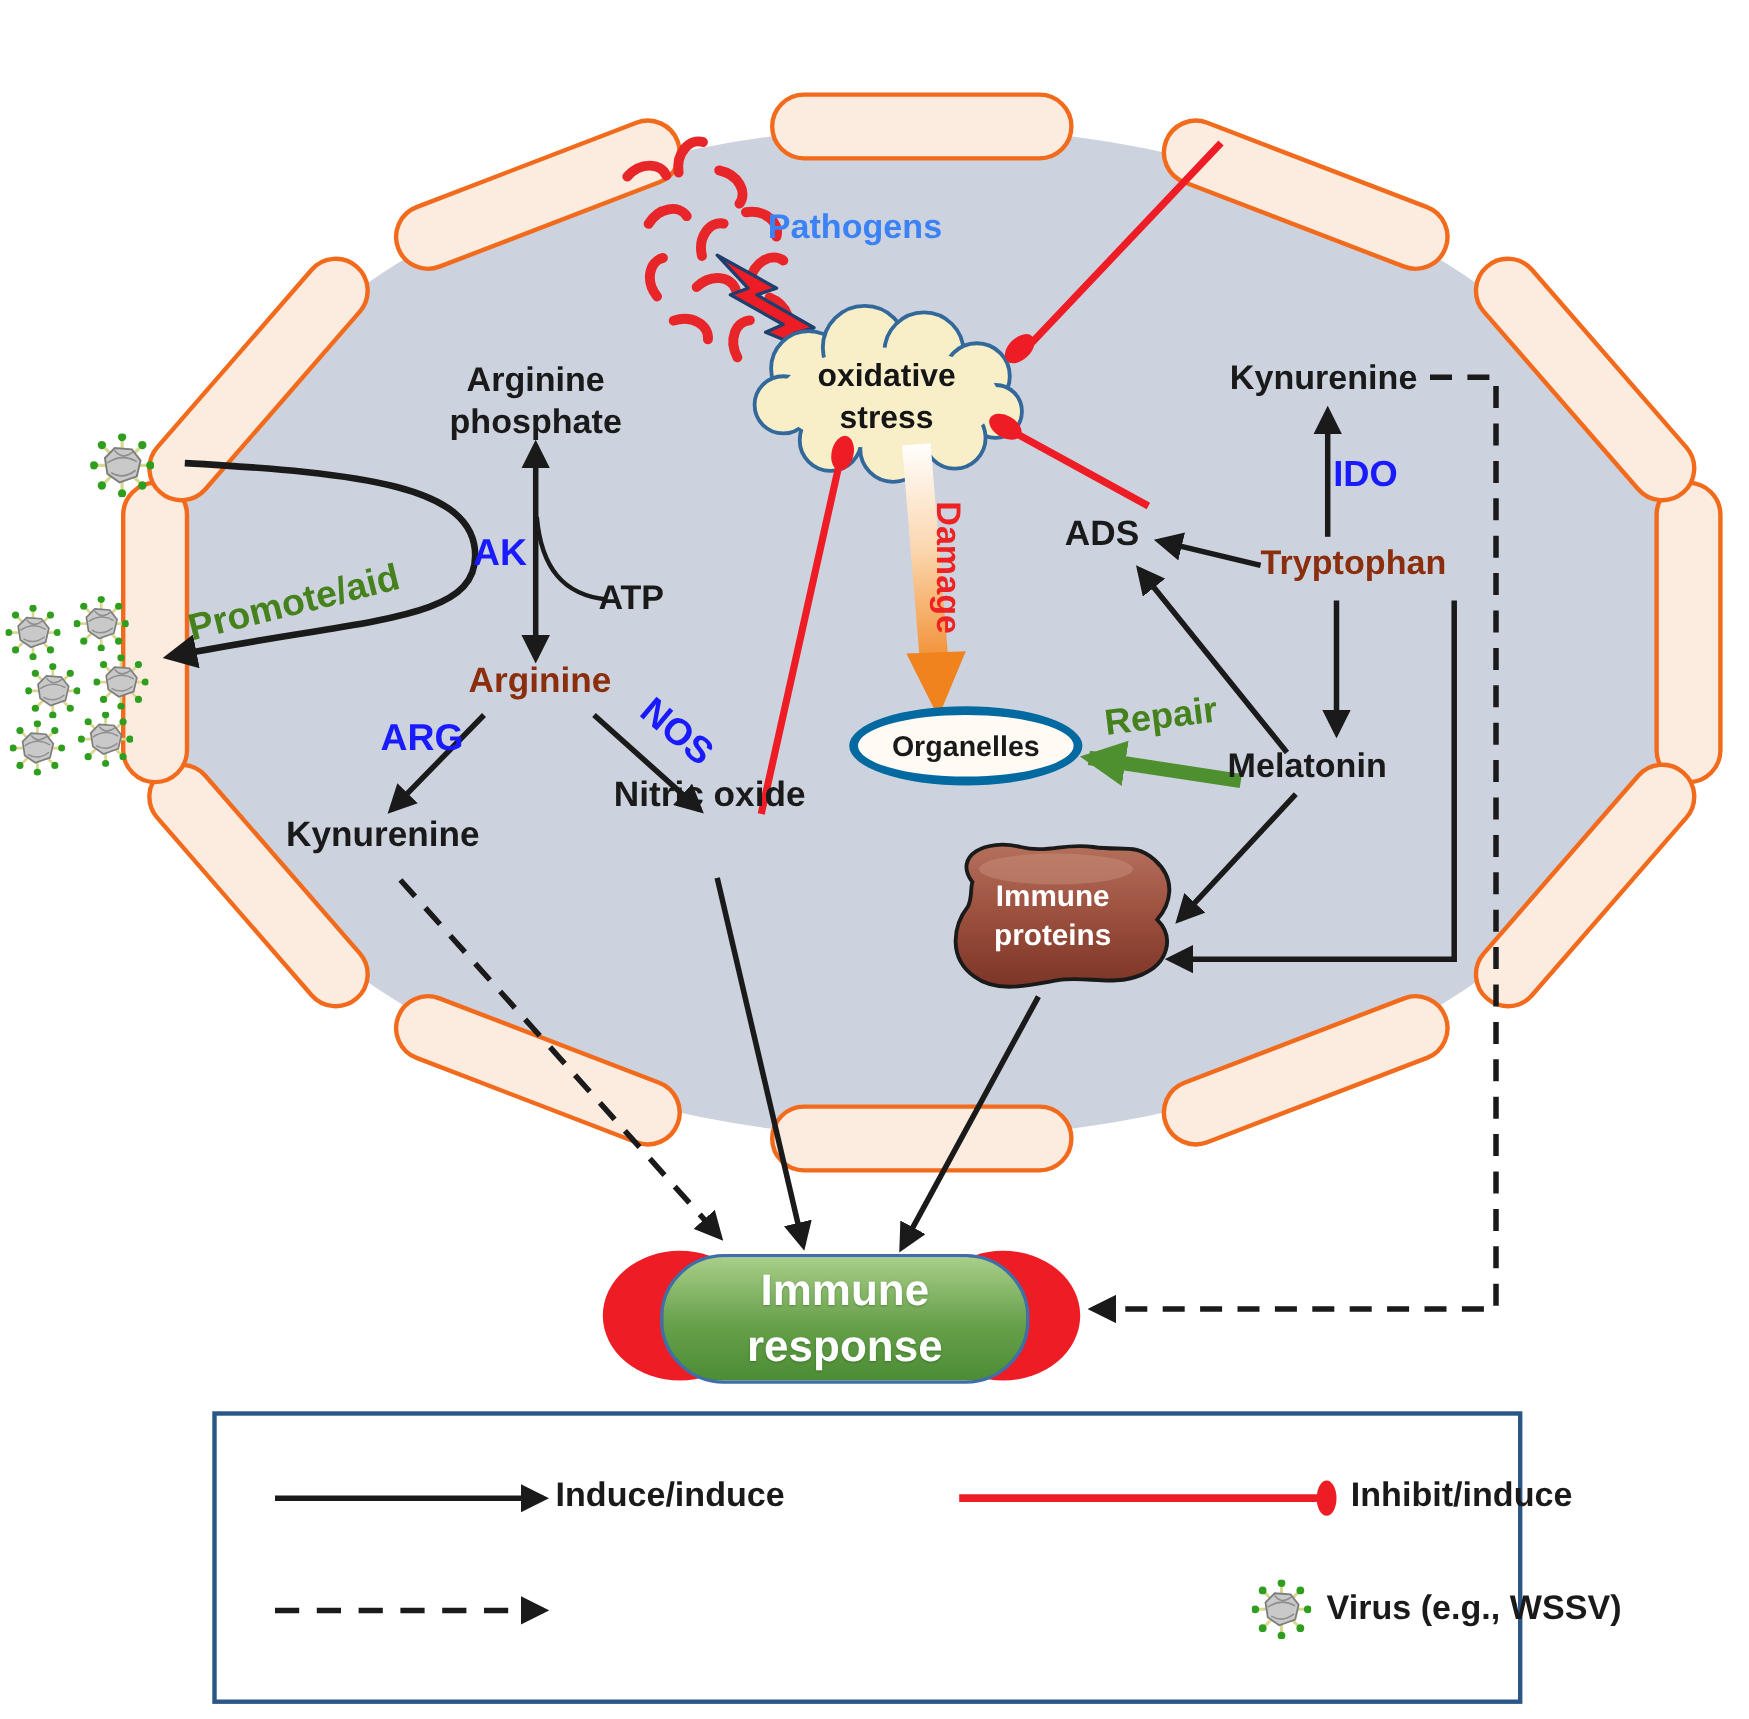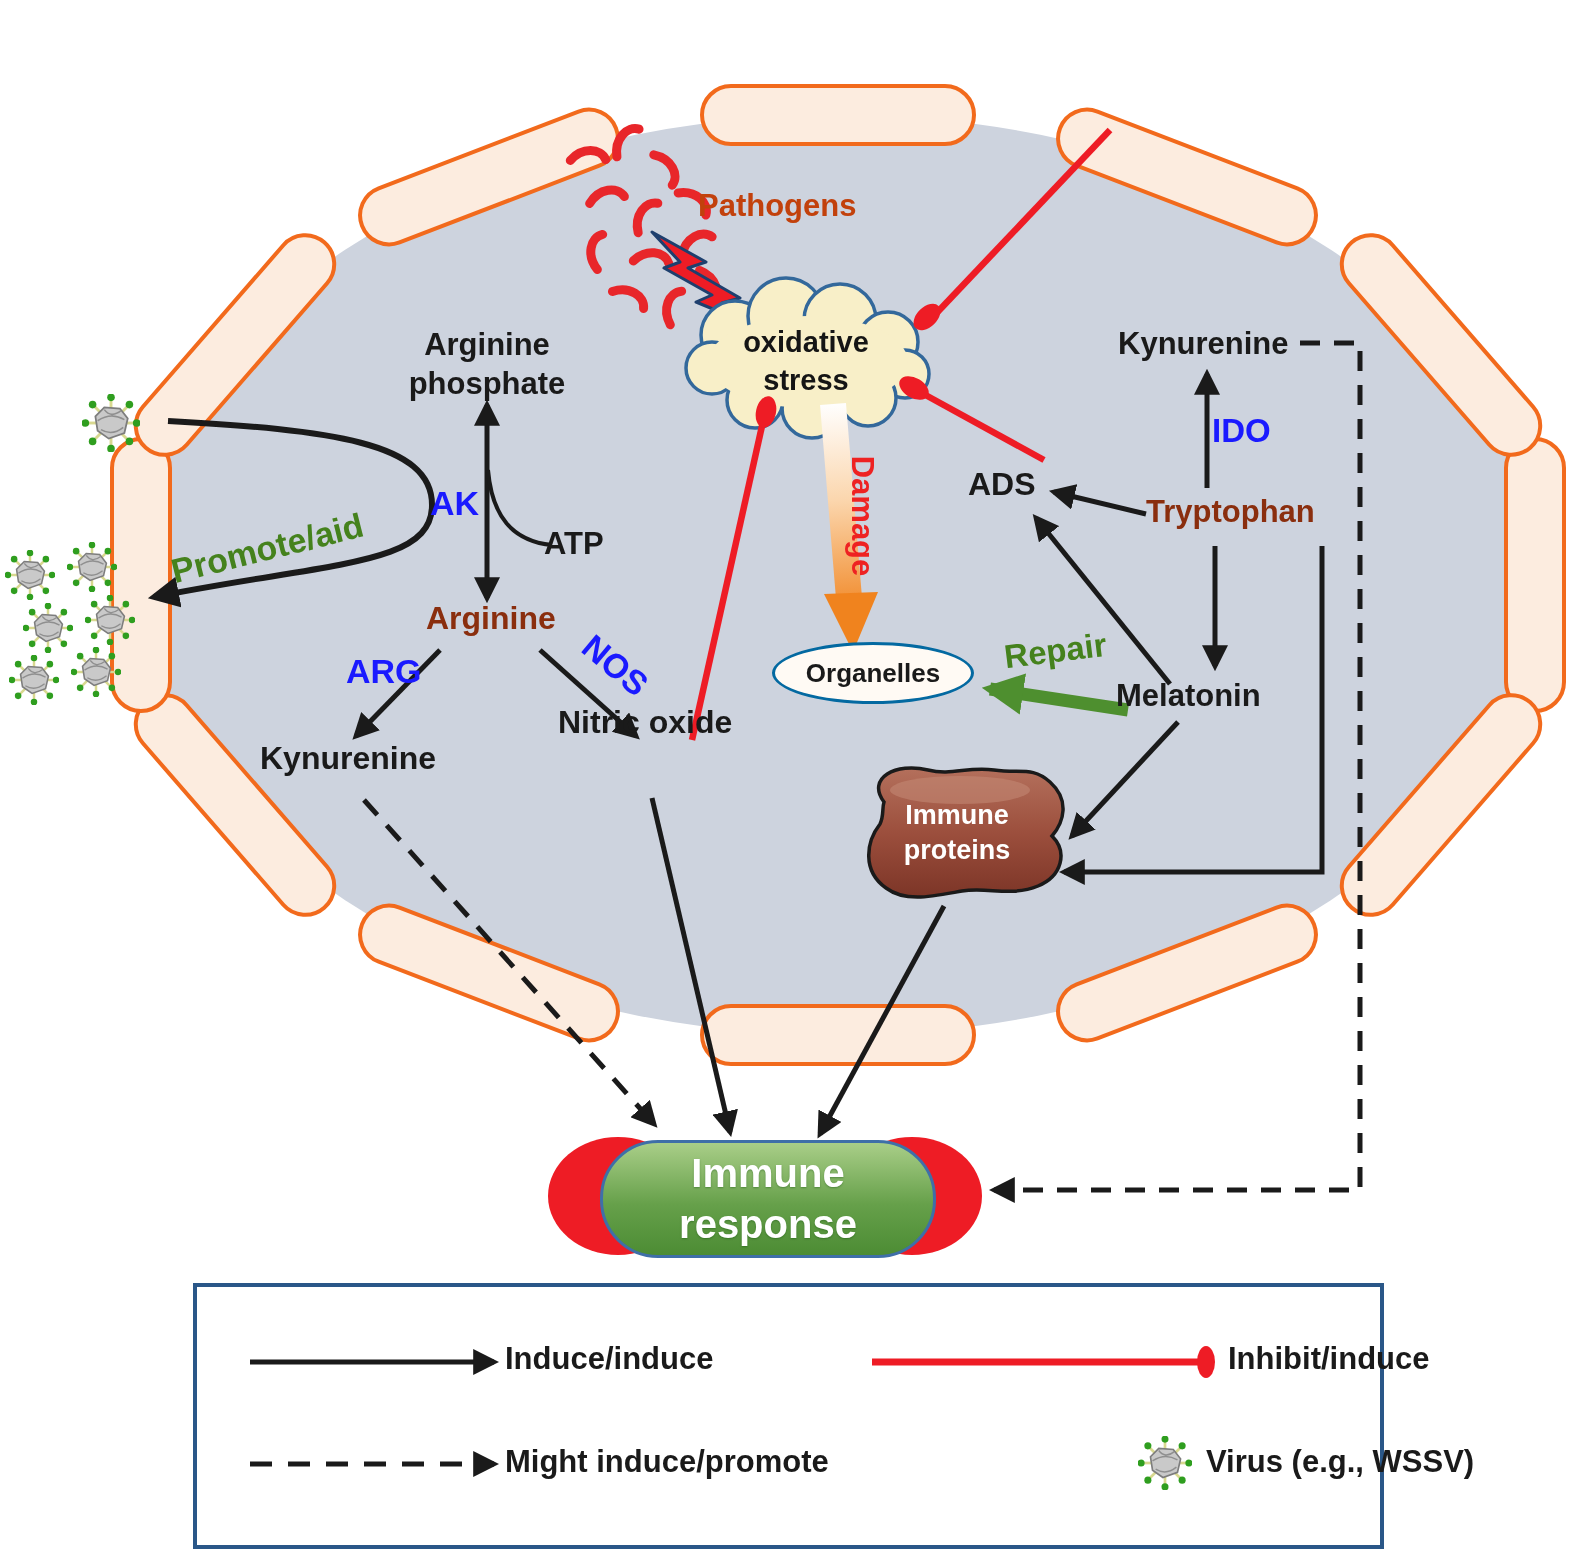--- a/index.html
+++ b/index.html
@@ -5,30 +5,30 @@
   html,body{margin:0;padding:0;background:#ffffff;}
   .stage{position:relative;width:1590px;height:1563px;background:#ffffff;overflow:hidden;
          font-family:"Liberation Sans",sans-serif;}
   svg.layer{position:absolute;left:0;top:0;z-index:1;}
   .lbl{position:absolute;z-index:2;font-weight:700;color:#1a1a1a;font-size:31px;white-space:nowrap;}
   .lbl span{display:block;}
   .center{text-align:center;white-space:normal;}
   
   #metBox{left:1104px;top:6px;width:244px;padding:12px 4px;border:3px solid #2e6da4;border-radius:16px;
           background:#ffffff;color:#8a2e0e;font-size:31px;line-height:1.28;text-align:center;}
-  #pathogens{left:698px;top:188px;color:#c2410c;}
+  #pathogens{left:698px;top:188px;color:#3b82f6;}
   #cloudText{left:698px;top:324px;width:216px;font-size:29px;line-height:1.3;color:#151515;}
   #kynurenine{left:1118px;top:326px;text-align:center;}
   #ido{left:1212px;top:412px;font-size:33px;color:#1a1aff;}
   #tryptophan{left:1146px;top:494px;color:#8a2e0e;}
   #ads{left:968px;top:466px;font-size:32px;}
   #melatonin{left:1116px;top:678px;}
   #repair{left:1004px;top:632px;font-size:33px;color:#45821d;transform:rotate(-7deg);}
   #damage{left:772px;top:498px;width:180px;text-align:center;transform:rotate(90deg);color:#ee2222;}
-  #organelles{left:772px;top:642px;width:196px;height:56px;border:3px solid #0369a1;border-radius:50%;
+  #organelles{left:772px;top:642px;width:196px;height:56px;border:8px solid #0369a1;border-radius:50%;
               background:#fffaf4;font-size:26px;display:flex;align-items:center;justify-content:center;}
   #argP{left:392px;top:326px;width:190px;line-height:1.25;}
   #ak{left:430px;top:484px;font-size:34px;color:#1a1aff;}
   #atp{left:544px;top:526px;}
   #arginine{left:426px;top:600px;font-size:32px;color:#8a2e0e;}
   #arg{left:316px;top:652px;font-size:34px;color:#1a1aff;margin-left:30px;}
   #nos{left:560px;top:646px;width:110px;font-size:34px;color:#1a1aff;transform:rotate(40deg);text-align:center;}
   #polyamines{left:260px;top:740px;font-size:32px;}
   #nitricOxide{left:558px;top:704px;font-size:32px;}
   #promoteAid{left:168px;top:520px;width:270px;font-size:34px;color:#45821d;transform:rotate(-14deg);}
@@ -240,16 +240,15 @@
     <span>proteins</span>
   </div>
   <div class="lbl center" id="immuneResponse">
     <span>Immune</span>
     <span>response</span>
   </div>
 
   <div id="legendBox"></div>
   <div class="lbl" id="legInduce">Induce/induce</div>
   <div class="lbl" id="legInhibit">Inhibit/induce</div>
-  <div class="lbl" id="legMight">Might induce/promote</div>
   <div class="lbl" id="legVirus">Virus (e.g., WSSV)</div>
 
 </div>
 
 </body></html>

